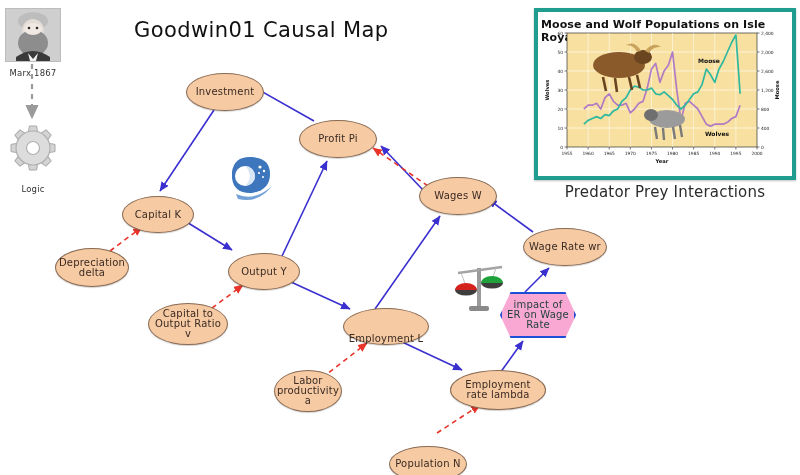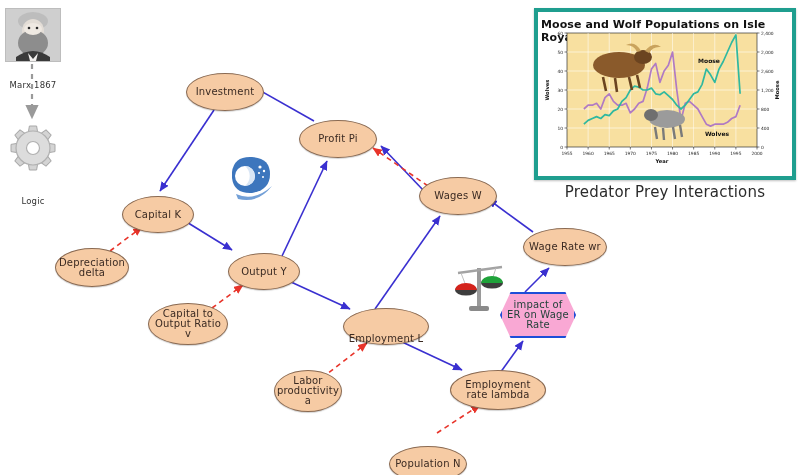--- a/index.html
+++ b/index.html
@@ -50,21 +50,21 @@
   .node span{display:block;padding:0 3px;}
 
   
   .portrait-wrap{position:absolute;text-align:center;}
   .portrait{
     border:1px solid #bdbdbd;
     background:#d9d9d9;
     position:relative;overflow:hidden;
   }
   .caption{
-    font-size:8.5px;color:#333;margin-top:18px;line-height:10px;
+    font-size:8.5px;color:#333;margin-top:6px;line-height:10px;
     letter-spacing:.2px;
   }
 
   
   .gear-wrap{position:absolute;text-align:center;}
 
   
   .chart-panel{
     position:absolute;left:534px;top:8px;width:262px;height:172px;
     background:#ffffff;
@@ -88,20 +88,21 @@
   .axis-name{font-size:5.2px;fill:#111;font-weight:bold;}
 
   
   .icon-abs{position:absolute;}
 </style>
 </head>
 <body>
 
 <div id="canvas">
 
+  <div class="map-title">Goodwin01 Causal Map</div>
 
   <svg id="edges" viewBox="0 0 800 475">
     <defs>
       <marker id="ah-blue" markerWidth="7" markerHeight="7" refX="5.6" refY="2.6" orient="auto">
         <path d="M0,0 L6,2.6 L0,5.2 z" fill="#3a30d0"></path>
       </marker>
       <marker id="ah-red" markerWidth="7" markerHeight="7" refX="5.6" refY="2.6" orient="auto">
         <path d="M0,0 L6,2.6 L0,5.2 z" fill="#e8342a"></path>
       </marker>
       <marker id="ah-grey" markerWidth="8" markerHeight="8" refX="5" refY="3" orient="auto">

